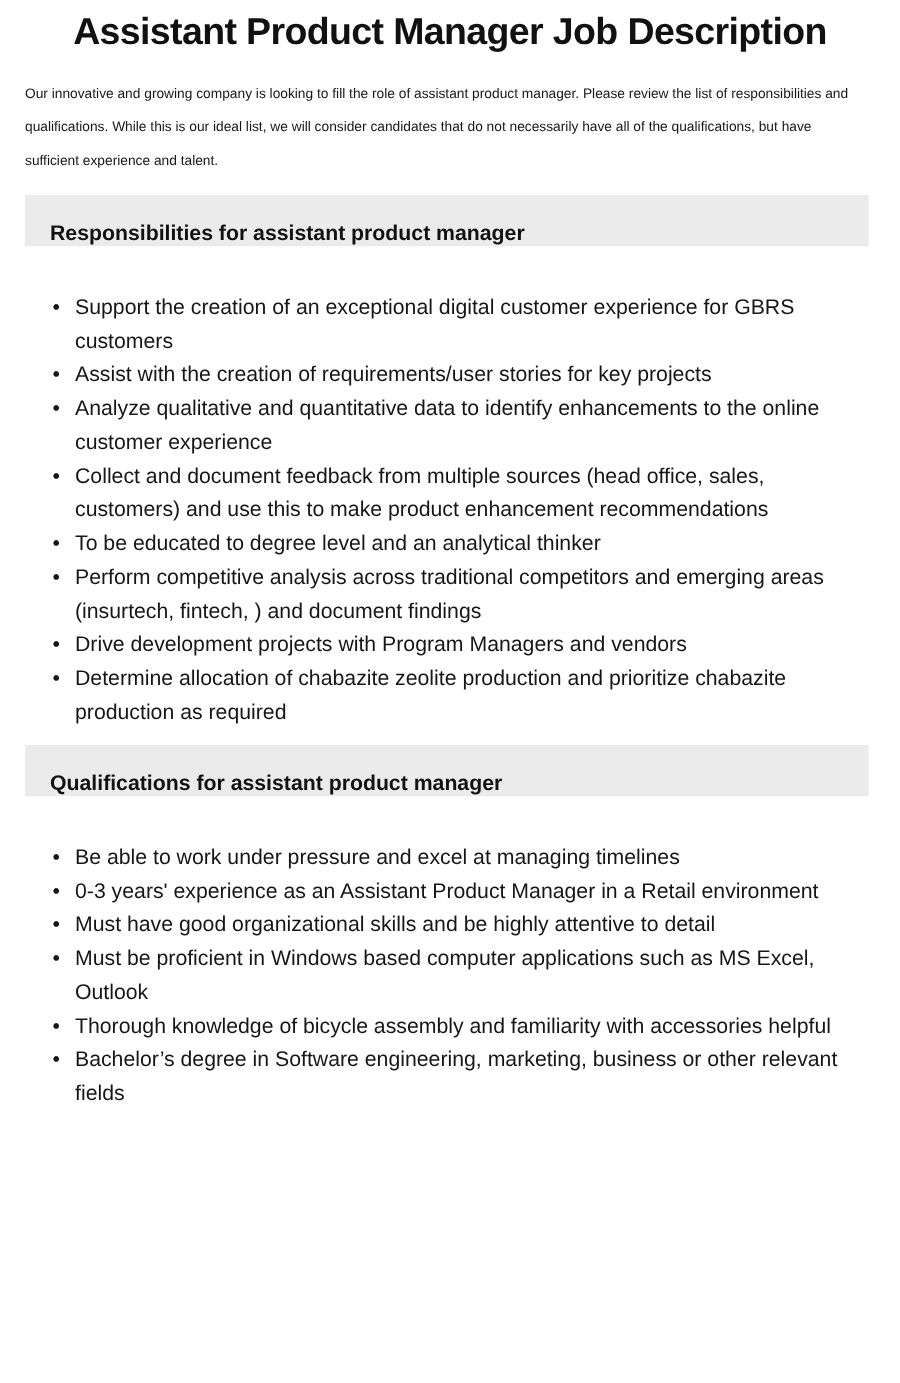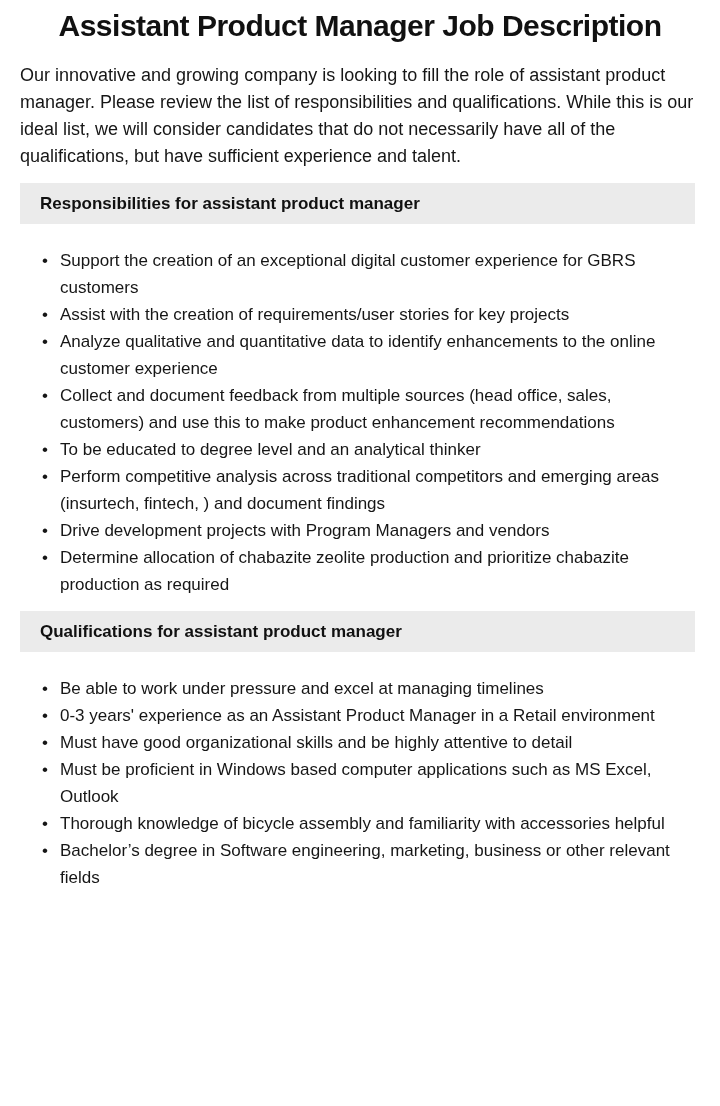--- a/index.html
+++ b/index.html
@@ -23,40 +23,40 @@
     padding-top: 8px;
     font-size: 30px;
     line-height: 36px;
     font-weight: bold;
     text-align: center;
     letter-spacing: -0.5px;
     color: #111111;
   }
   p.intro {
     margin: 18px 26px 0 20px;
-    font-size: 18px;
+    font-size: 11px;
     line-height: 27px;
   }
   .section-bar {
     margin: 13px 25px 0 20px;
     height: 41px;
     background: #ebebeb;
     display: flex;
-    align-items: center;
+    align-items: flex-end;
     padding-left: 20px;
     box-sizing: border-box;
   }
   .section-bar .section-heading {
     font-size: 17px;
     font-weight: bold;
     color: #111111;
   }
   ul.bullets {
     list-style: none;
-    margin: 23px 25px 0 20px;
+    margin: 35px 25px 0 20px;
     padding: 0 0 0 22px;
     font-size: 17px;
     line-height: 27px;
   }
   ul.bullets li {
     position: relative;
     padding-left: 18px;
   }
   ul.bullets li::before {
     content: "\2022";

